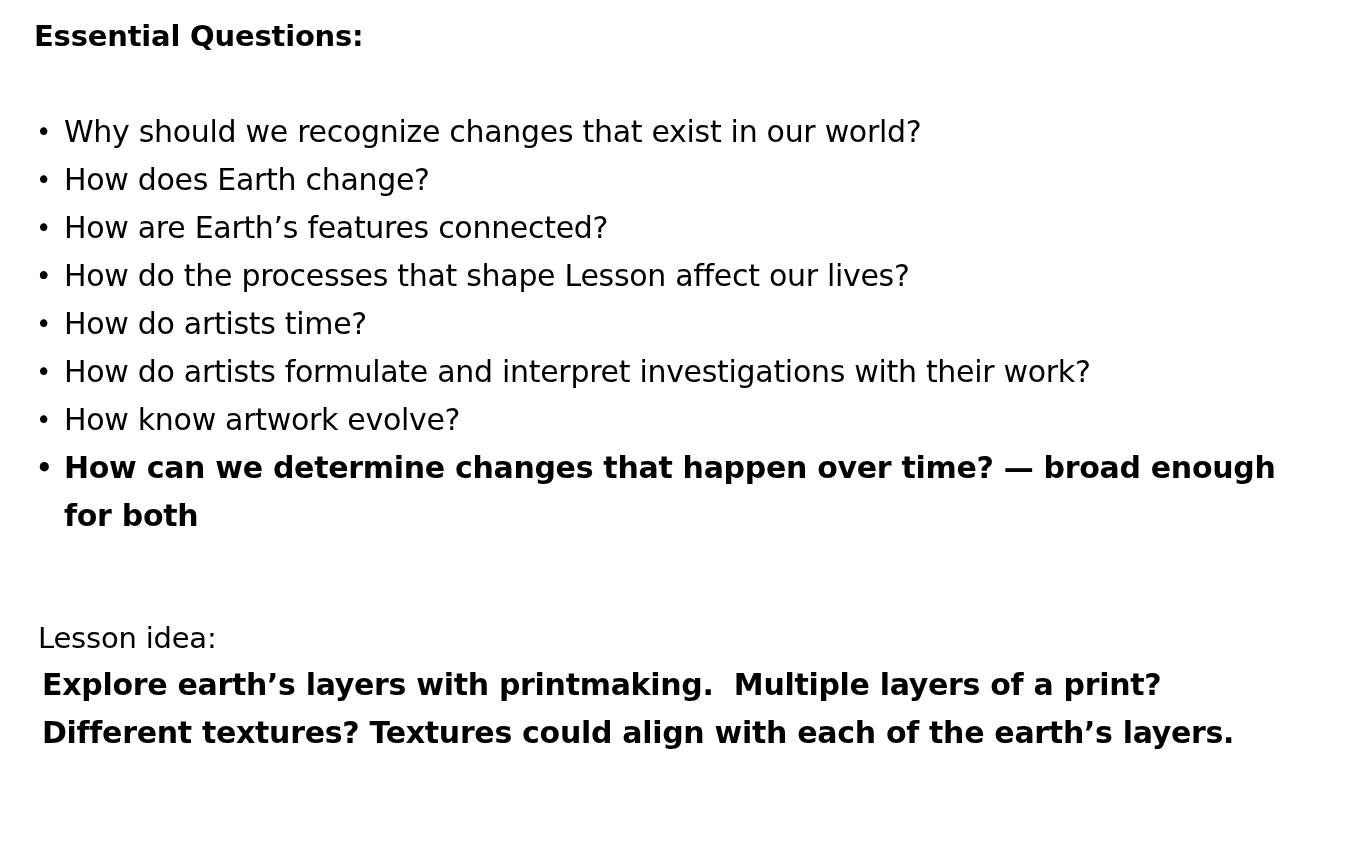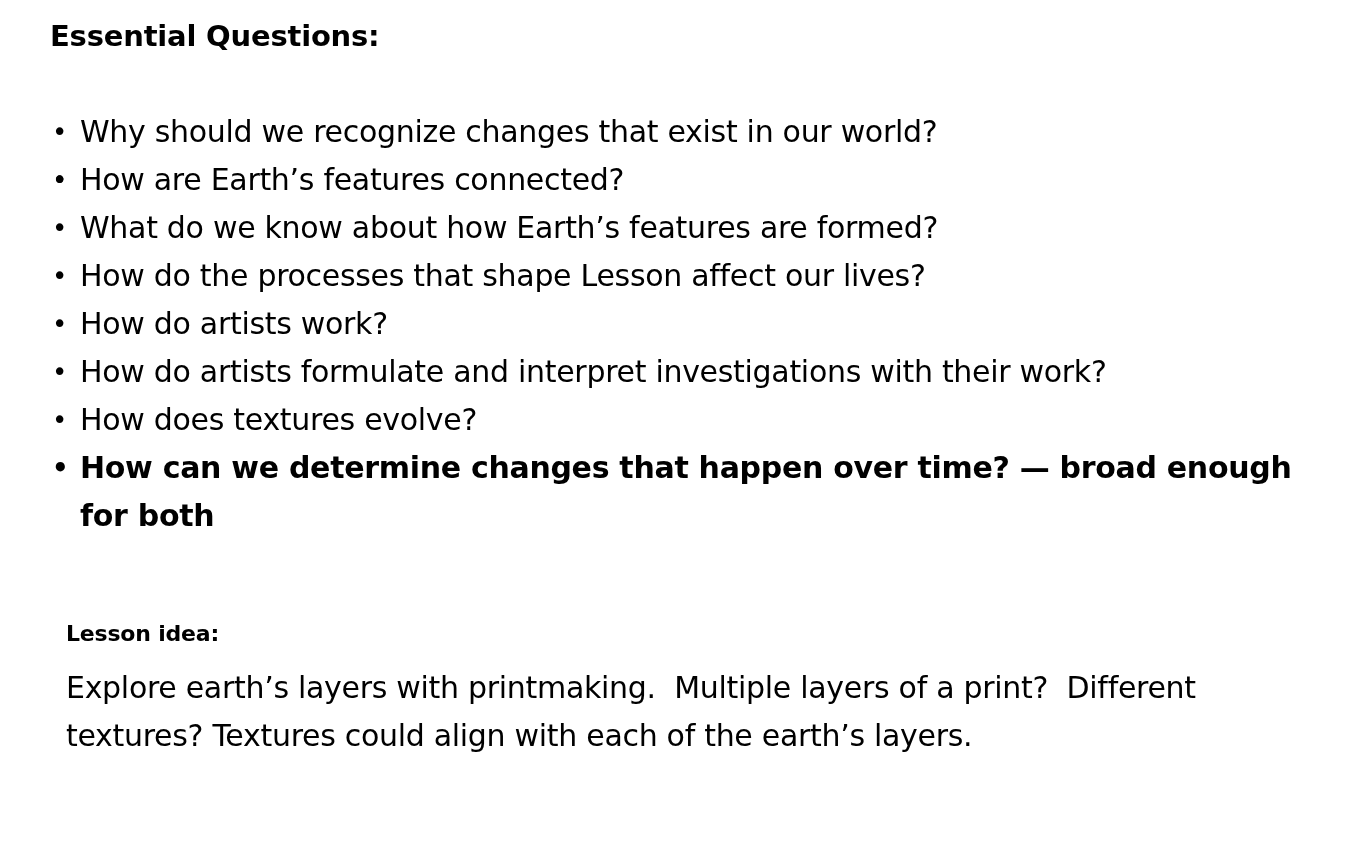--- a/index.html
+++ b/index.html
@@ -12,21 +12,21 @@
     background: #ffffff;
     font-family: "DejaVu Sans", sans-serif;
     color: #000000;
     overflow: hidden;
   }
   .page {
     position: relative;
     width: 1346px;
     height: 868px;
     box-sizing: border-box;
-    padding: 18px 34px 0 50px;
+    padding: 18px 34px 0 34px;
   }
   .section-heading {
     font-size: 29px;
     font-weight: bold;
     letter-spacing: -0.2px;
     line-height: 1.3;
     margin: 0;
   }
   .questions-list {
     list-style: none;
@@ -51,74 +51,75 @@
   .questions-list li.bold {
     font-weight: bold;
   }
   .questions-list li.bold .bullet {
     font-weight: bold;
   }
   .lesson-block {
     margin-top: 80px;
   }
   .lesson-heading {
-    font-size: 22px;
-    font-weight: bold;
+    font-size: 29px;
+    font-weight: normal;
     letter-spacing: -0.2px;
     line-height: 1.3;
-    margin: 16px;
+    margin: 4px;
   }
   .lesson-body {
     font-size: 30px;
     line-height: 48px;
     letter-spacing: -0.3px;
-    margin: 16px;
+    margin: 8px;
     margin-top: 4px;
     max-width: 1210px;
     white-space: pre-wrap;
+    font-weight: bold;
   }
 </style>
 </head>
 <body>
 
 <div class="page">
 
   <h1 class="section-heading">Essential Questions:</h1>
 
   <ul class="questions-list">
     <li>
       <span class="bullet">•</span>
       <span>Why should we recognize changes that exist in our world?</span>
     </li>
     <li>
       <span class="bullet">•</span>
+      <span>How does Earth change?</span>
     </li>
     <li>
       <span class="bullet">•</span>
       <span>How are Earth’s features connected?</span>
     </li>
     <li>
       <span class="bullet">•</span>
-      <span>What do we know about how Earth’s features are formed?</span>
     </li>
     <li>
       <span class="bullet">•</span>
       <span>How do the processes that shape Lesson affect our lives?</span>
     </li>
     <li>
       <span class="bullet">•</span>
-      <span>How do artists work?</span>
+      <span>How do artists time?</span>
     </li>
     <li>
       <span class="bullet">•</span>
       <span>How do artists formulate and interpret investigations with their work?</span>
     </li>
     <li>
       <span class="bullet">•</span>
-      <span>How does textures evolve?</span>
+      <span>How know artwork evolve?</span>
     </li>
     <li class="bold">
       <span class="bullet">•</span>
       <span>How can we determine changes that happen over time? — broad enough for both</span>
     </li>
   </ul>
 
   <div class="lesson-block">
     <h2 class="lesson-heading">Lesson idea:</h2>
     <p class="lesson-body">Explore earth’s layers with printmaking.  Multiple layers of a print?  Different textures? Textures could align with each of the earth’s layers.</p>

